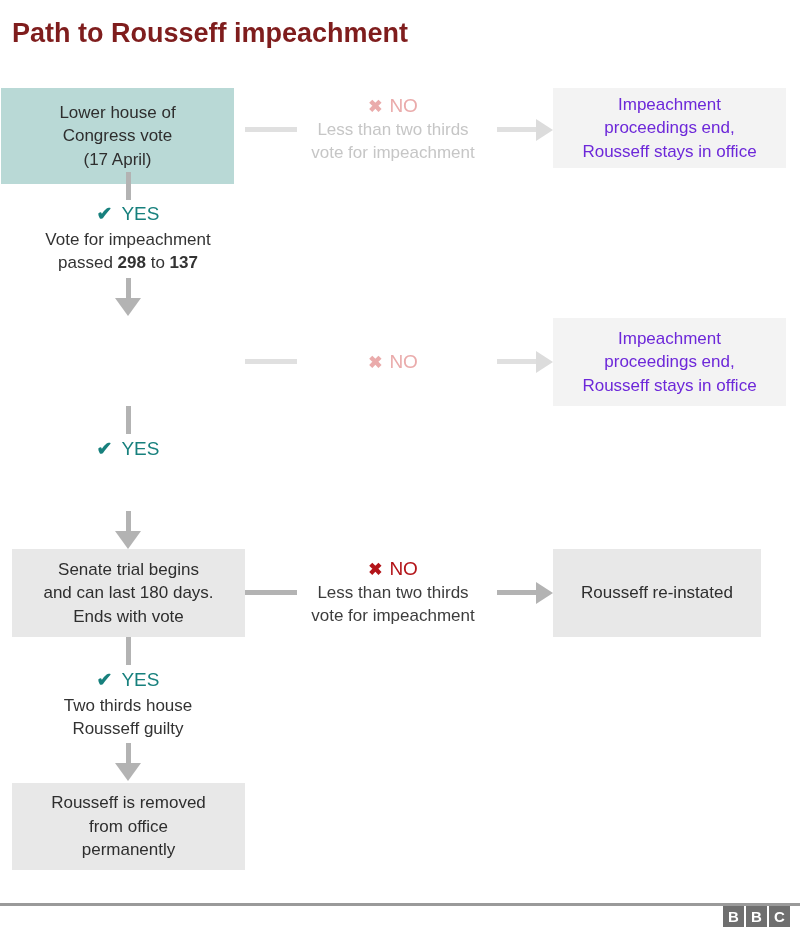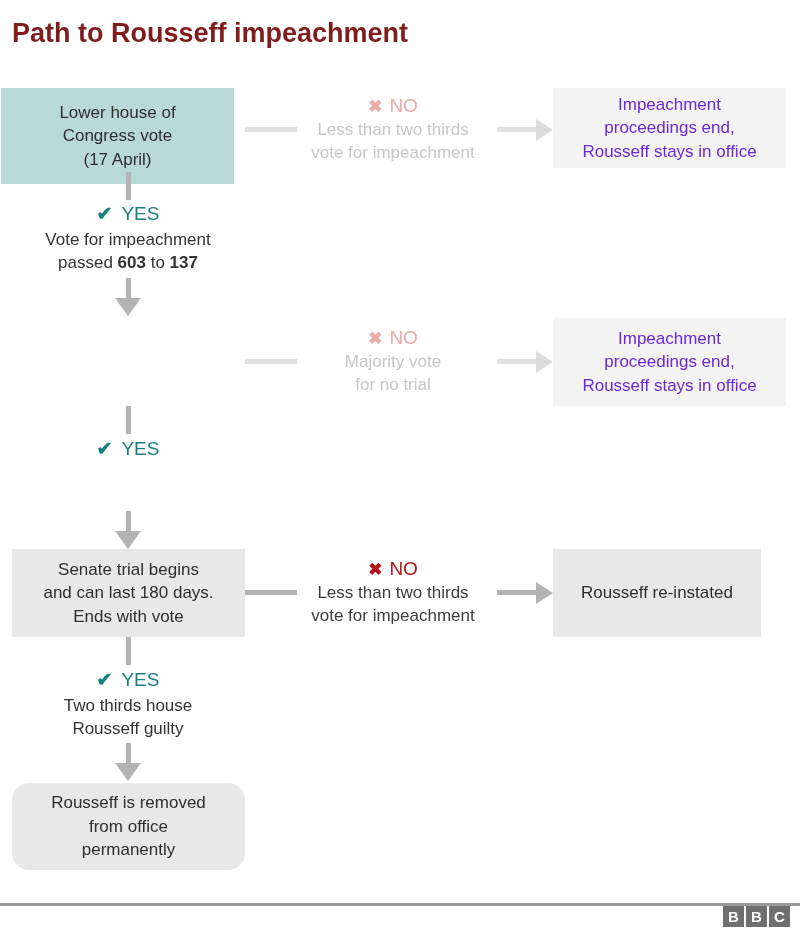--- a/index.html
+++ b/index.html
@@ -80,35 +80,33 @@
 proceedings end,
 Rousseff stays in office</div>
 
   <div class="vstem" style="left:126px; top:172px; height:28px;"></div>
   <div class="yes-block" style="left:8px; top:202px;">
     <div class="yes-head">
       <span class="check-glyph">✔</span>
       <span>YES</span>
     </div>
     <div class="yes-text"><span>Vote for impeachment
-passed </span><b>603</b><span> to </span><b>137</b></div>
+passed </span><b>298</b><span> to </span><b>137</b></div>
   </div>
   <div class="vstem" style="left:126px; top:278px; height:22px;"></div>
   <div class="tri-d" style="left:115px; top:298px;"></div>
 
 
   <div class="hline lightline" style="left:245px; top:359px; width:52px;"></div>
 
   <div class="mid fadedm" style="left:293px; top:318px; width:200px; height:88px;">
     <div class="no-head">
       <span class="x-glyph">✖</span>
       <span>NO</span>
     </div>
-    <div class="txt">Majority vote
-for no trial</div>
   </div>
 
   <div class="hline lightline" style="left:497px; top:359px; width:42px;"></div>
   <div class="tri-r lightline" style="left:536px; top:351px;"></div>
 
   <div class="box faded" style="left:553px; top:318px; width:233px; height:88px;">Impeachment
 proceedings end,
 Rousseff stays in office</div>
 
   <div class="vstem" style="left:126px; top:406px; height:28px;"></div>
@@ -146,21 +144,21 @@
     <div class="yes-head">
       <span class="check-glyph">✔</span>
       <span>YES</span>
     </div>
     <div class="yes-text">Two thirds house
 Rousseff guilty</div>
   </div>
   <div class="vstem" style="left:126px; top:743px; height:22px;"></div>
   <div class="tri-d" style="left:115px; top:763px;"></div>
 
-  <div class="box grey" style="left:12px; top:783px; width:233px; height:87px;border-radius:17px;">Rousseff is removed
+  <div class="box grey" style="left:12px; top:783px; width:233px; height:87px;">Rousseff is removed
 from office
 permanently</div>
 
   <div class="rule"></div>
   <div class="bbc">
     <div class="blk">B</div>
     <div class="blk">B</div>
     <div class="blk">C</div>
   </div>
 

